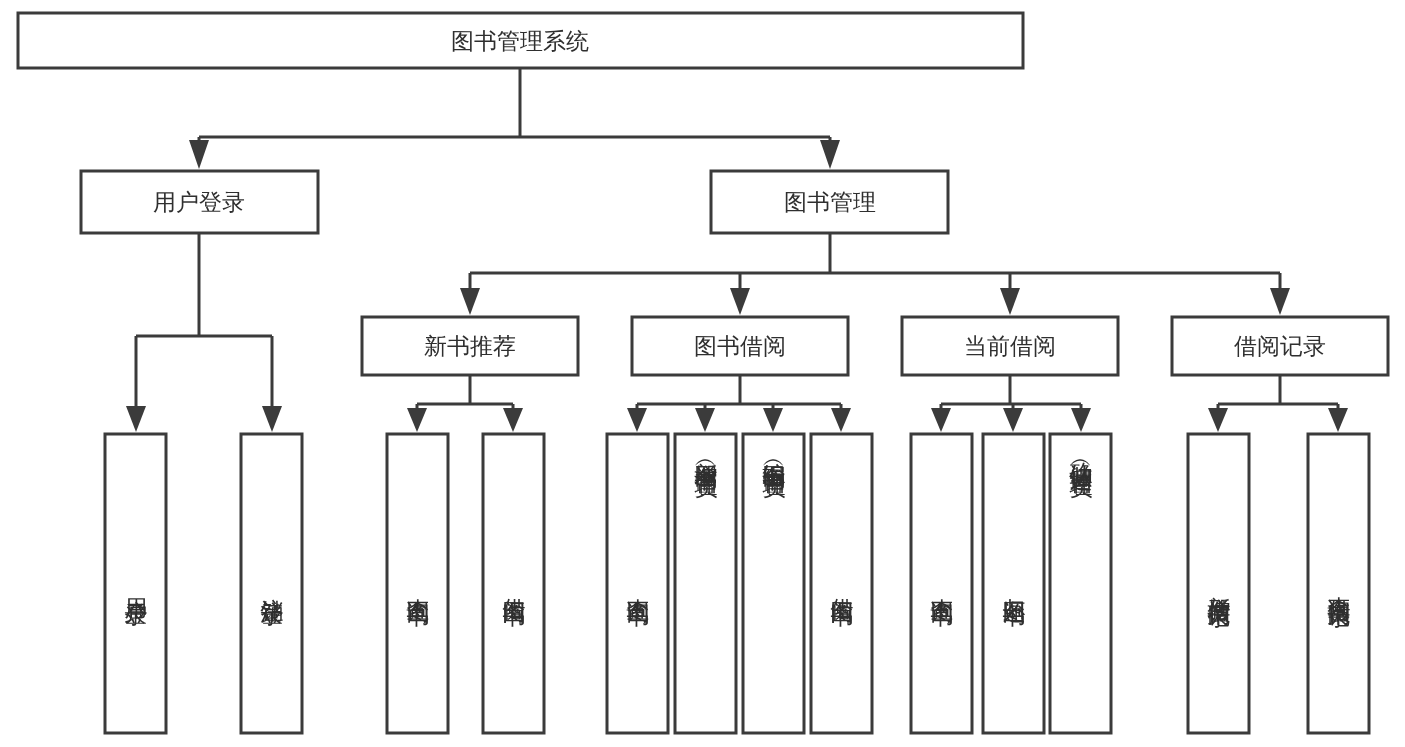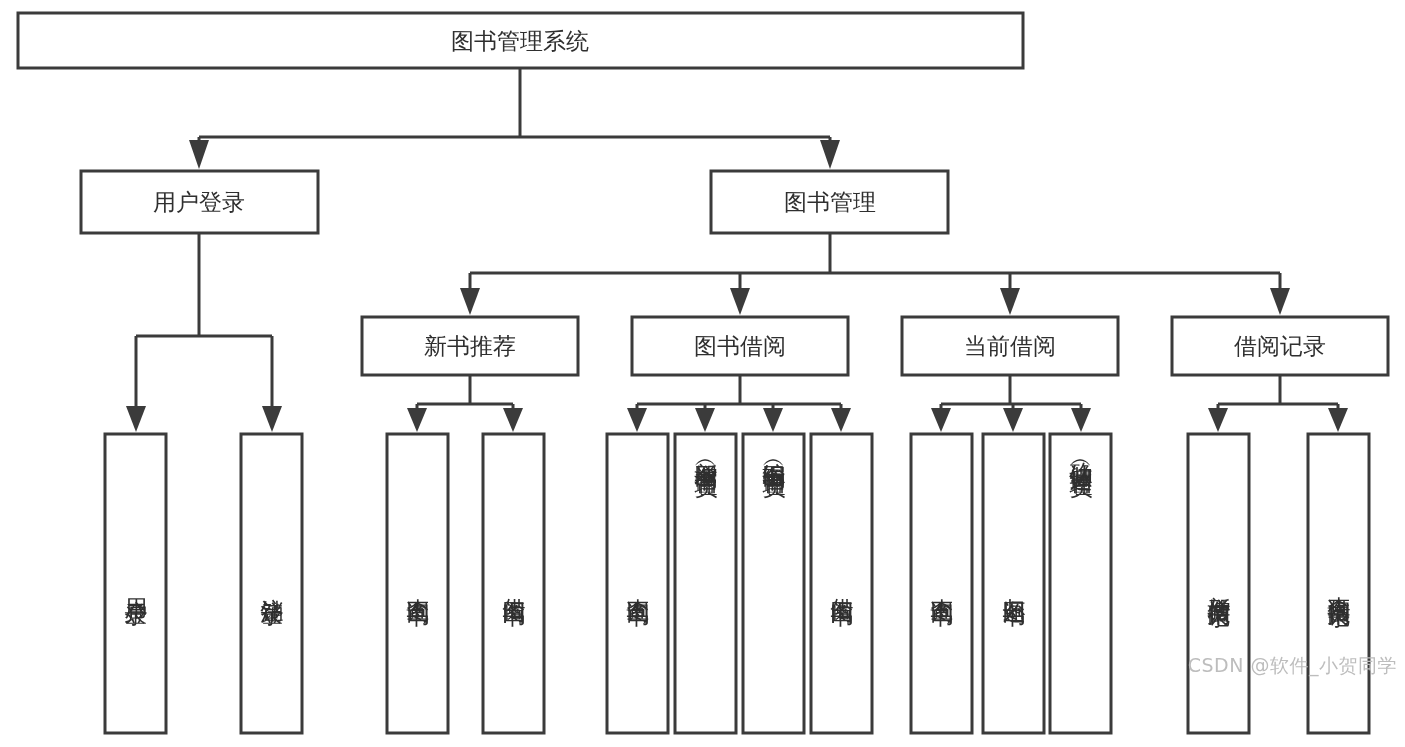--- a/index.html
+++ b/index.html
@@ -231,14 +231,13 @@
   </div>
 
   <div class="vlabel-wrap" style="left:1188px; top:434px; width:61px; height:299px;">
     <span class="vlabel">新增借阅记录</span>
   </div>
 
   <div class="vlabel-wrap" style="left:1308px; top:434px; width:61px; height:299px;">
     <span class="vlabel">查询借阅记录</span>
   </div>
 
-  <div class="watermark">CSDN @软件_小贺同学</div>
 </div>
 
 </body></html>

